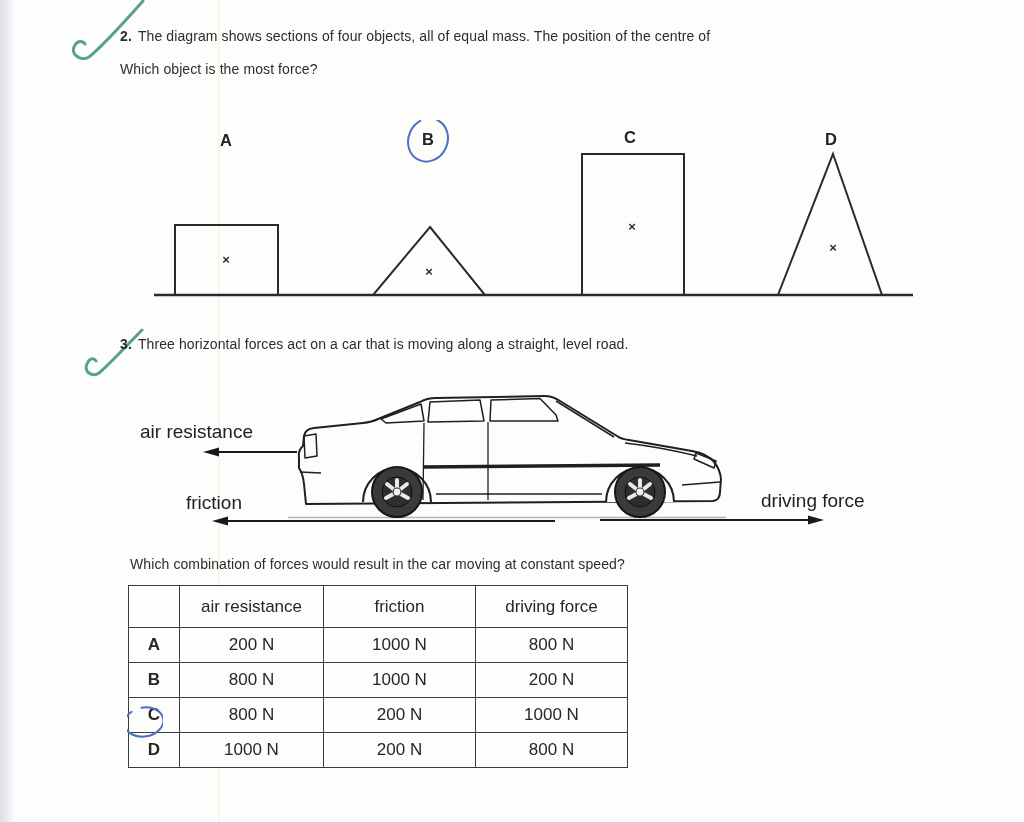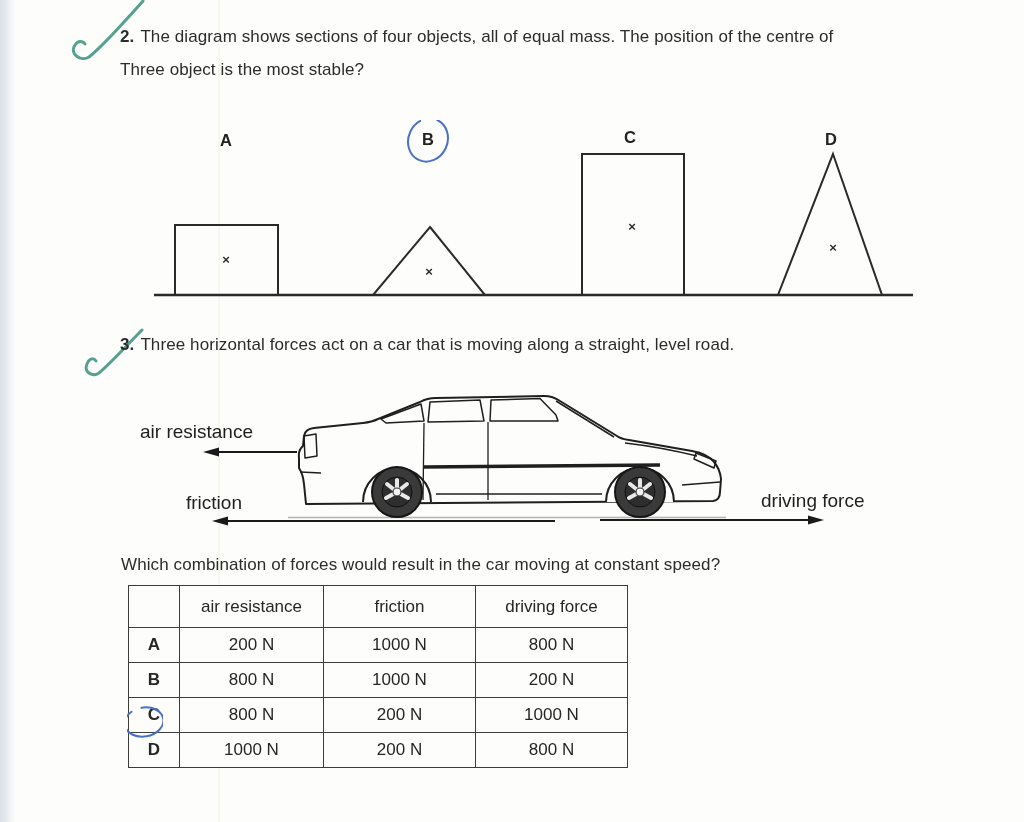--- a/index.html
+++ b/index.html
@@ -9,21 +9,21 @@
     font-family:"Liberation Sans","DejaVu Sans",sans-serif;
   }
   .scan-edge {
     position:absolute; left:0; top:0; width:16px; height:822px;
     background:linear-gradient(to right,#dcdfe6 0px,#e6e8ee 6px,#f4f5f8 11px,#fdfdfc 16px);
   }
   .crease {
     position:absolute; left:218px; top:0; width:2px; height:822px;
     background:rgba(222,206,150,0.14);
   }
-  .qblock { position:absolute; font-size:17px; line-height:33px; letter-spacing:0.1px; color:#2c2c2c; }
+  .qblock { position:absolute; font-size:14px; line-height:33px; letter-spacing:0.1px; color:#2c2c2c; }
   .qnum { font-weight:bold; margin-right:6px; }
   .tick { position:absolute; }
   .diagram-shapes { position:absolute; left:140px; top:120px; }
   .car-svg { position:absolute; left:120px; top:388px; }
   .force-label { position:absolute; font-size:19px; color:#1f1f1f; white-space:nowrap; }
   .lbl-air { left:140px; top:421px; }
   .lbl-friction { left:186px; top:492px; }
   .lbl-driving { left:761px; top:490px; }
   table.forces {
     position:absolute; left:128px; top:585px;
@@ -45,21 +45,21 @@
 
 <div class="scan-edge"></div>
 <div class="crease"></div>
 
 <svg class="tick" style="left:55px;top:0px" width="110" height="75" viewBox="0 0 110 75">
   <path d="M88,1 C72,19 48,46 34,57 C26,62 14,54 20,45 C23,40 28,41 30,44" fill="none" stroke="#55a08e" stroke-width="3" stroke-linecap="round"></path>
 </svg>
 
 <div class="qblock" style="left:120px;top:20px;width:850px">
   <div><span class="qnum">2.</span><span>The diagram shows sections of four objects, all of equal mass. The position of the centre of</span></div>
-  <div>Three object is the most stable?</div>
+  <div>Which object is the most force?</div>
 </div>
 
 <svg class="diagram-shapes" width="790" height="185" viewBox="0 0 790 185">
   <line x1="14" y1="175" x2="773" y2="175" stroke="#2a2a2a" stroke-width="2.5"></line>
   <rect x="35" y="105" width="103" height="70" fill="none" stroke="#2a2a2a" stroke-width="2"></rect>
   <polygon points="290,107 345,175 233,175" fill="none" stroke="#2a2a2a" stroke-width="2"></polygon>
   <rect x="442" y="34" width="102" height="141" fill="none" stroke="#2a2a2a" stroke-width="2"></rect>
   <polygon points="693,34 742,175 638,175" fill="none" stroke="#2a2a2a" stroke-width="2"></polygon>
 
   <text x="86" y="141" font-size="13" font-weight="600" fill="#2a2a2a" text-anchor="middle" dominant-baseline="middle">×</text>
@@ -149,21 +149,21 @@
   <g>
     <line x1="480" y1="132" x2="690" y2="132" stroke="#1a1a1a" stroke-width="2.2"></line>
     <polygon points="704,132 688,127.5 688,136.5" fill="#1a1a1a"></polygon>
   </g>
 </svg>
 
 <span class="force-label lbl-air">air resistance</span>
 <span class="force-label lbl-friction">friction</span>
 <span class="force-label lbl-driving">driving force</span>
 
-<div class="qblock" style="left:121px;top:548px;width:860px">Which combination of forces would result in the car moving at constant speed?</div>
+<div class="qblock" style="left:130px;top:548px;width:860px">Which combination of forces would result in the car moving at constant speed?</div>
 
 <table class="forces">
   <colgroup>
       <col style="width:51px">
       <col style="width:144px">
       <col style="width:152px">
       <col style="width:152px">
     </colgroup>
   <thead>
     <tr>

